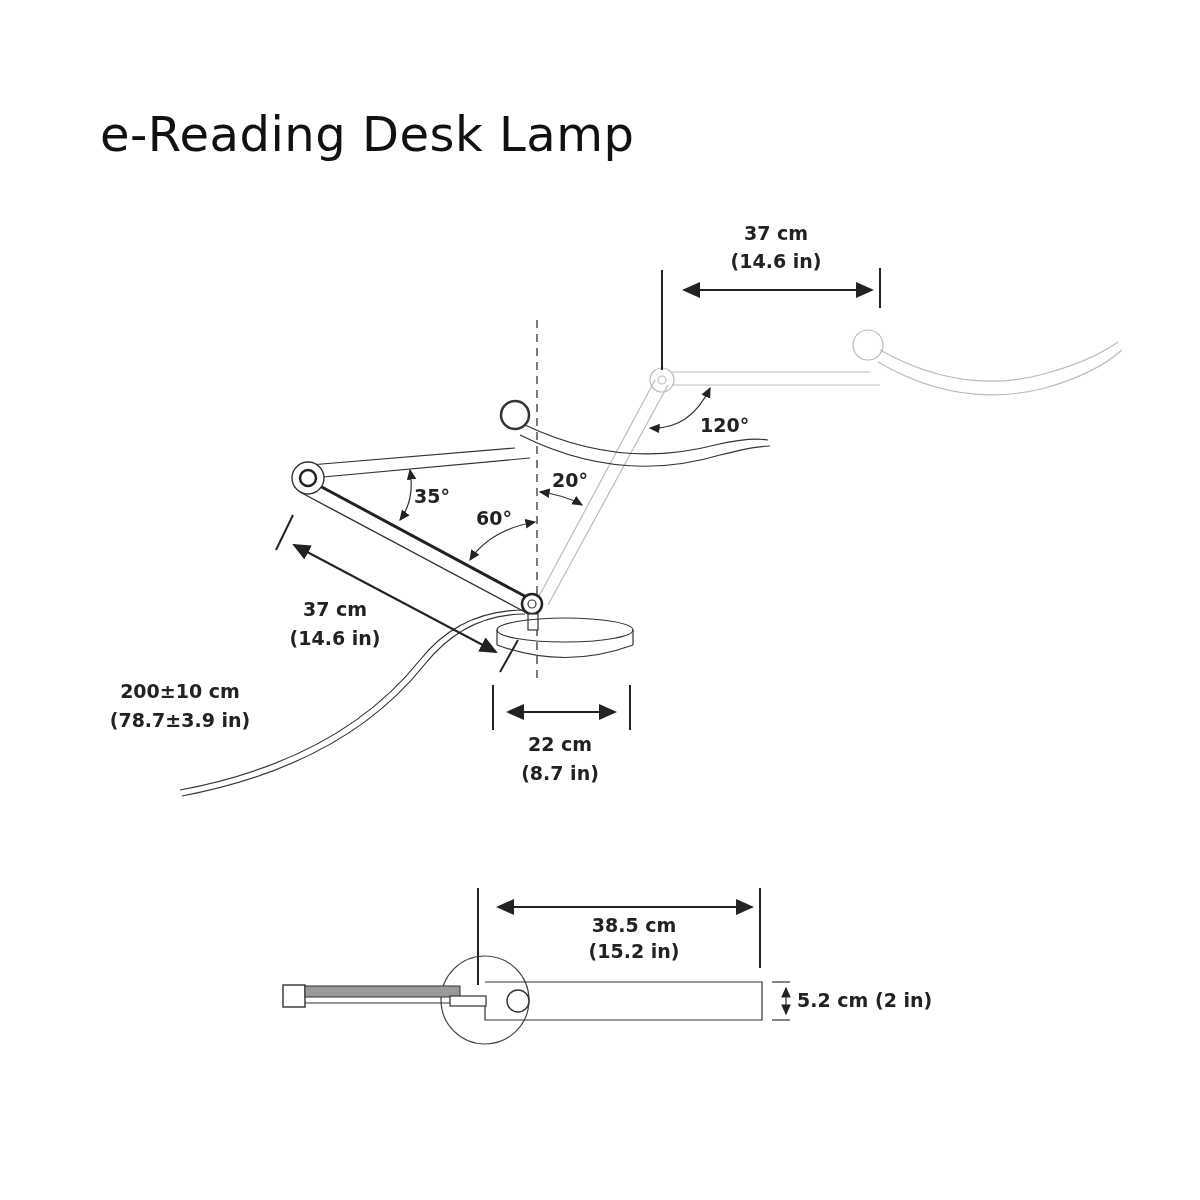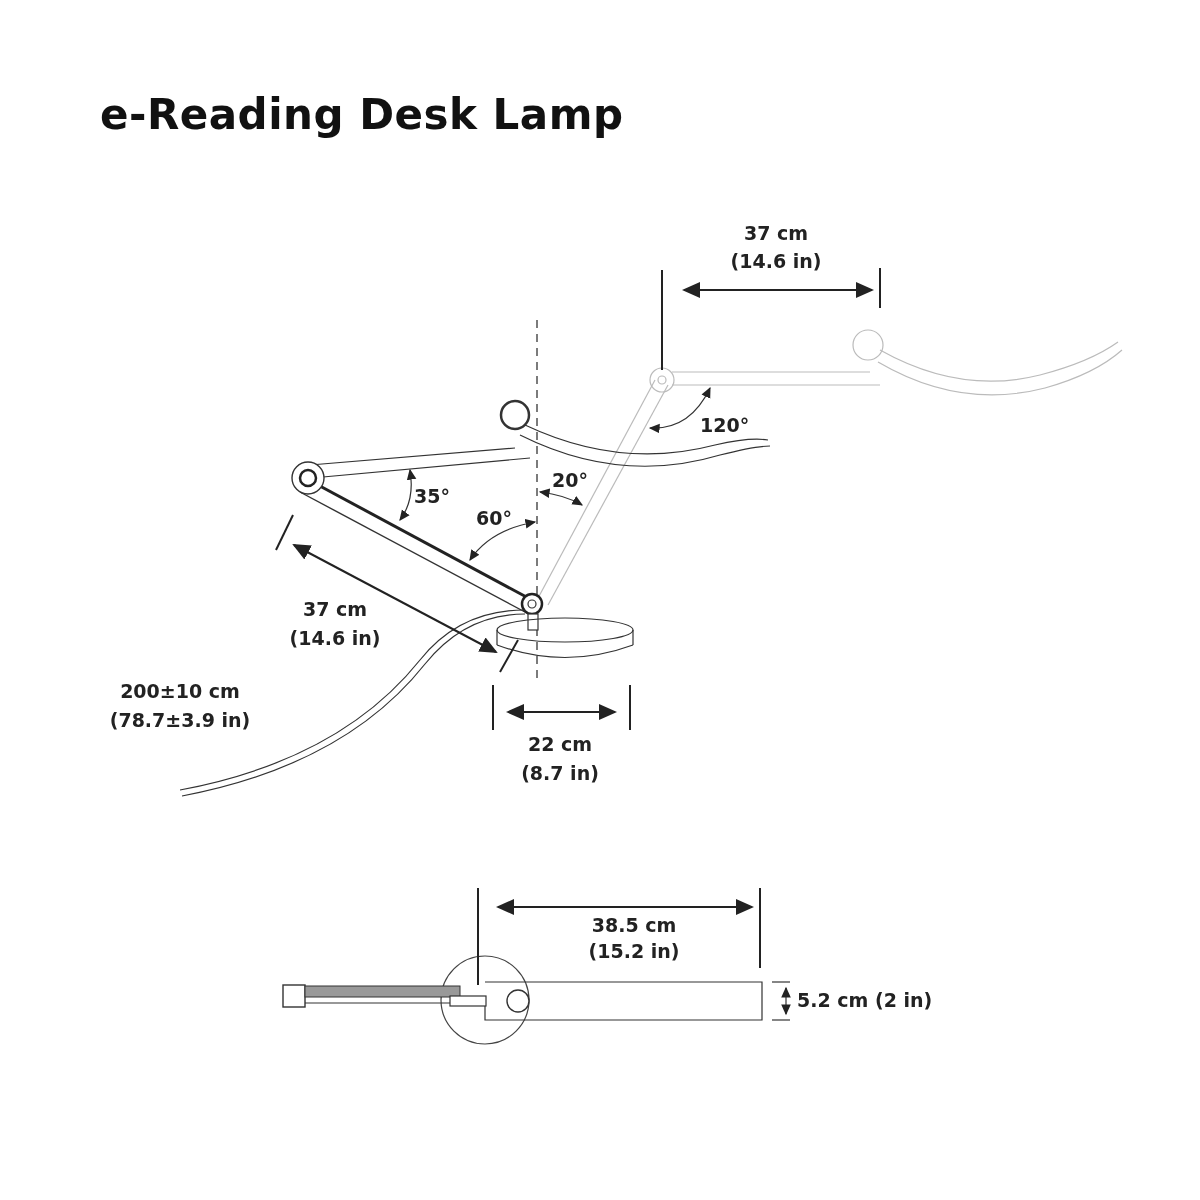--- a/index.html
+++ b/index.html
@@ -1,17 +1,17 @@
 <!DOCTYPE html>
 <html><head>
 <meta charset="utf-8">
 <style>
   html, body { margin:0; padding:0; background:#ffffff; }
   body { width:1200px; height:1200px; position:relative; overflow:hidden; font-family:"DejaVu Sans", sans-serif; }
-  .title { position:absolute; left:100px; top:90px; font-size:42px; font-weight:bold; color:#111; letter-spacing:0.5px; }
+  .title { position:absolute; left:100px; top:106px; font-size:48px; font-weight:normal; color:#111; letter-spacing:0.5px; }
   svg { position:absolute; left:0; top:0; }
   .lbl { font-family:"DejaVu Sans", sans-serif; font-weight:bold; font-size:19px; fill:#222; }
   .dim { stroke:#222; stroke-width:2; fill:none; }
   .thin { stroke:#333; stroke-width:1.2; fill:none; }
   .ghost { stroke:#bbb; stroke-width:1.2; fill:none; }
   .dash { stroke:#444; stroke-width:1.4; stroke-dasharray:8 6; fill:none; }
 </style>
 </head>
 <body>
 

